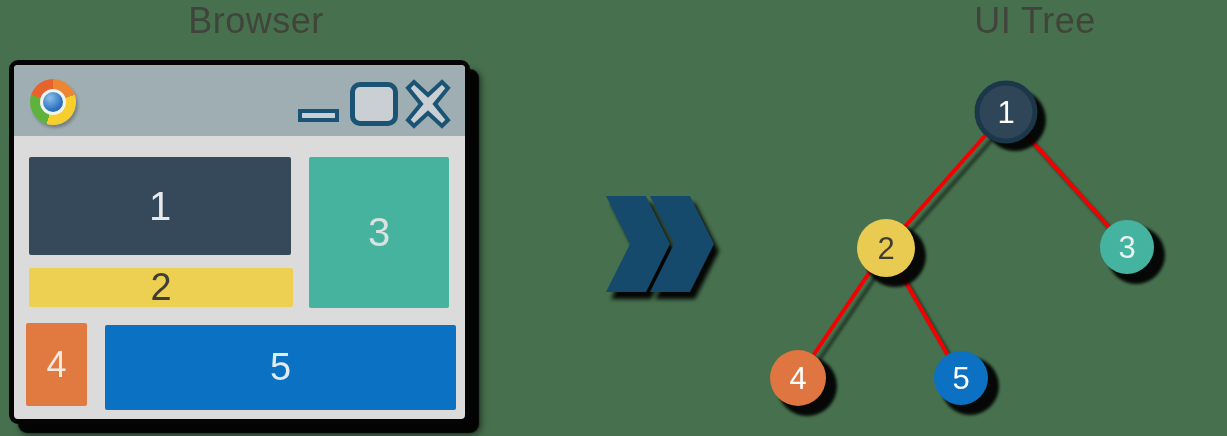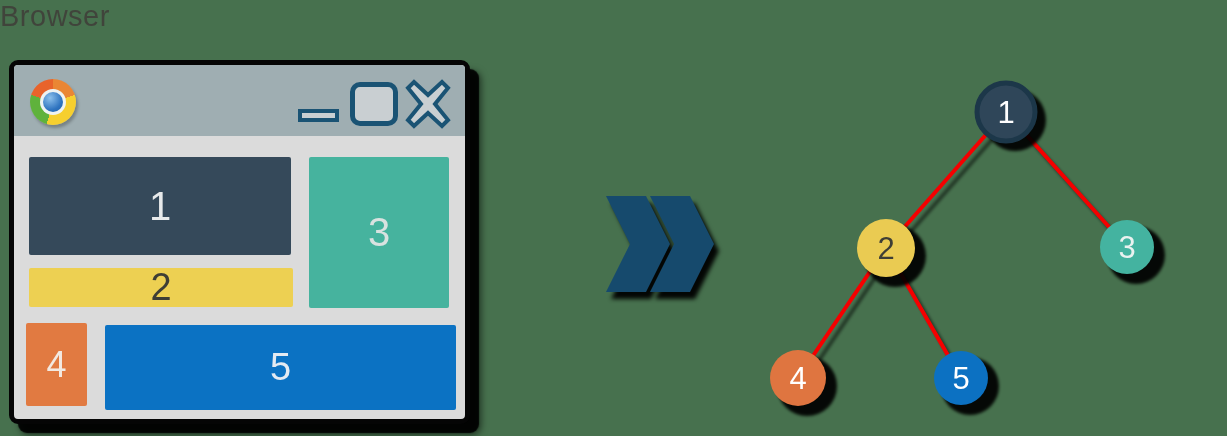--- a/index.html
+++ b/index.html
@@ -2,21 +2,21 @@
 <html style="--background: #47714E; --titlebar: #9FAEB2; --window_content: #DBDBDB; --window_border: #050505; --control_outline: #1A5374; --control_fill: #C9CFD2; --arrow_blue: #164A6D; --title_text: #3F3B38;"><head>
 <meta charset="utf-8">
 <style>
   html,body{margin:0;padding:0;}
   .stage{
     position:relative; width:1227px; height:436px; overflow:hidden;
     background:var(--background,#47714E);
     font-family:"Liberation Sans", sans-serif;
   }
   .panel-title{
-    position:absolute; text-align:left; font-size:29px; letter-spacing:.5px;
+    position:absolute; text-align:center; font-size:36px; letter-spacing:.5px;
     color:var(--title_text,#3F3B38); opacity:.82;
   }
   .browser-title{left:0; top:11; width:512px;}
   .tree-title{left:930px; top:11; width:210px;}
 
   
   .window{
     position:absolute; left:9px; top:60px; width:451px; height:354px;
     background:var(--window_content,#DBDBDB);
     border:5px solid var(--window_border,#000);
@@ -76,20 +76,21 @@
     font-family:"Liberation Sans", sans-serif; font-size:31px; font-weight:500;
     text-anchor:middle;
   }
 </style>
 </head>
 <body>
 
 <div class="stage">
 
   <div class="panel-title browser-title">Browser</div>
+  <div class="panel-title tree-title">UI Tree</div>
 
   <div class="window">
     <div class="titlebar">
       <div class="chrome-icon"></div>
       <div class="btn-min"></div>
       <div class="btn-max"></div>
       <svg class="btn-close" viewBox="0 0 40 44">
         <path d="M6,0 L20,13 L34,0 L40,6 L27,22 L40,38 L34,44 L20,31 L6,44 L0,38 L13,22 L0,6 Z" fill="var(--control_fill,#C9CFD2)" stroke="var(--control_outline,#1A5374)" stroke-width="4" stroke-linejoin="miter"></path>
       </svg>
     </div>

